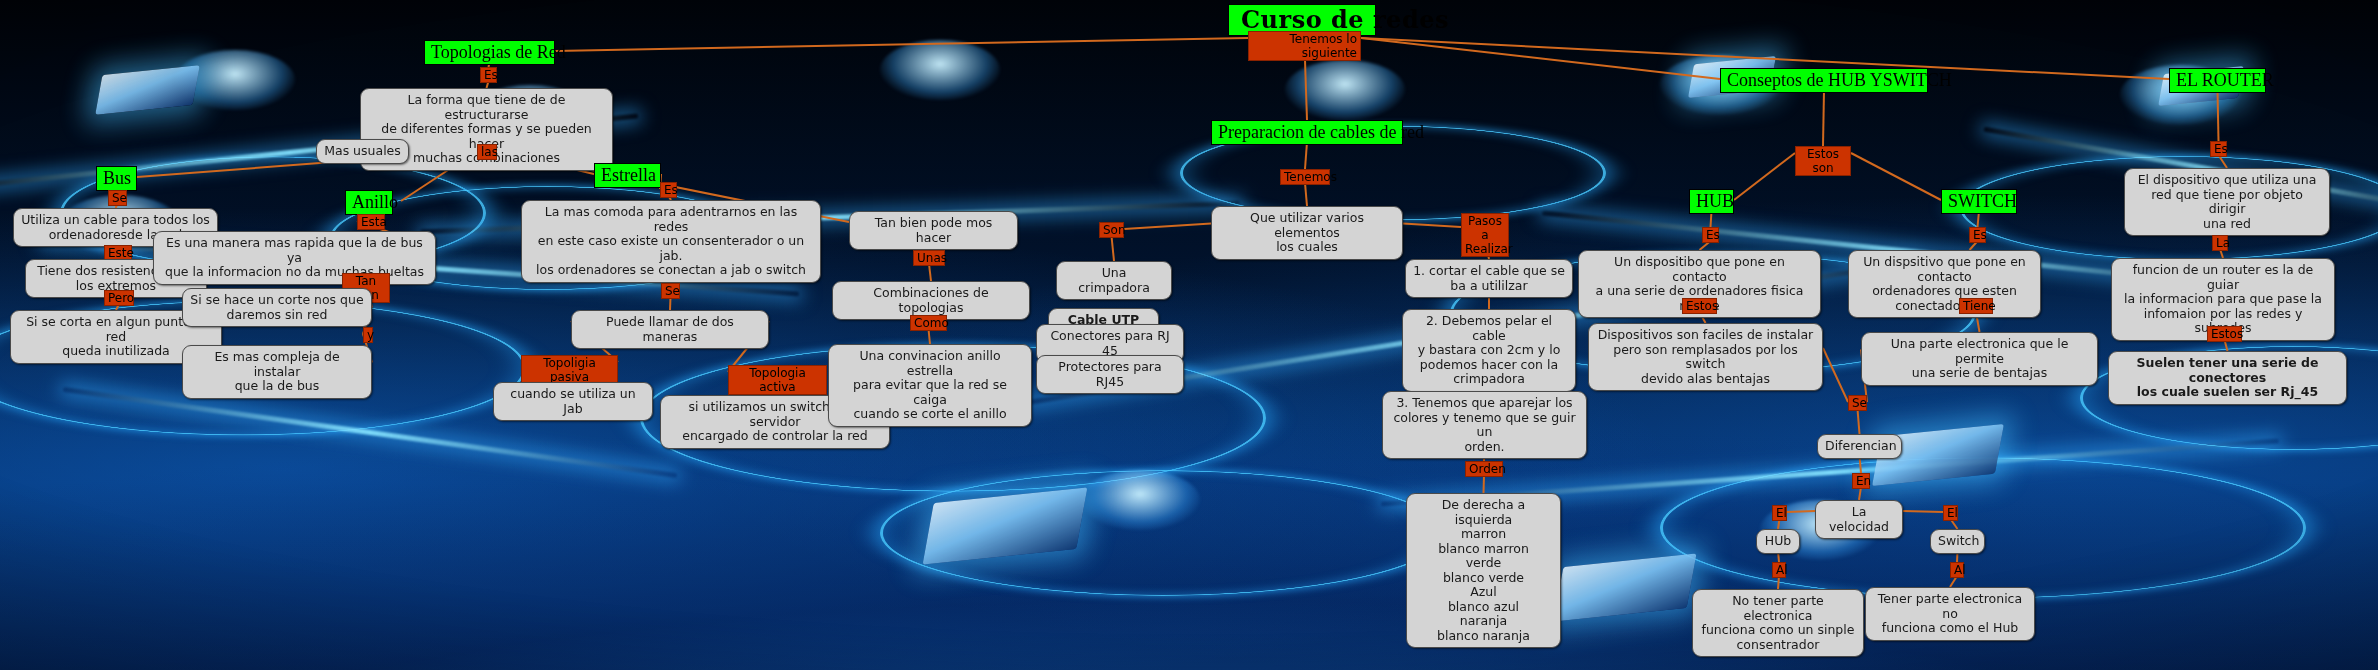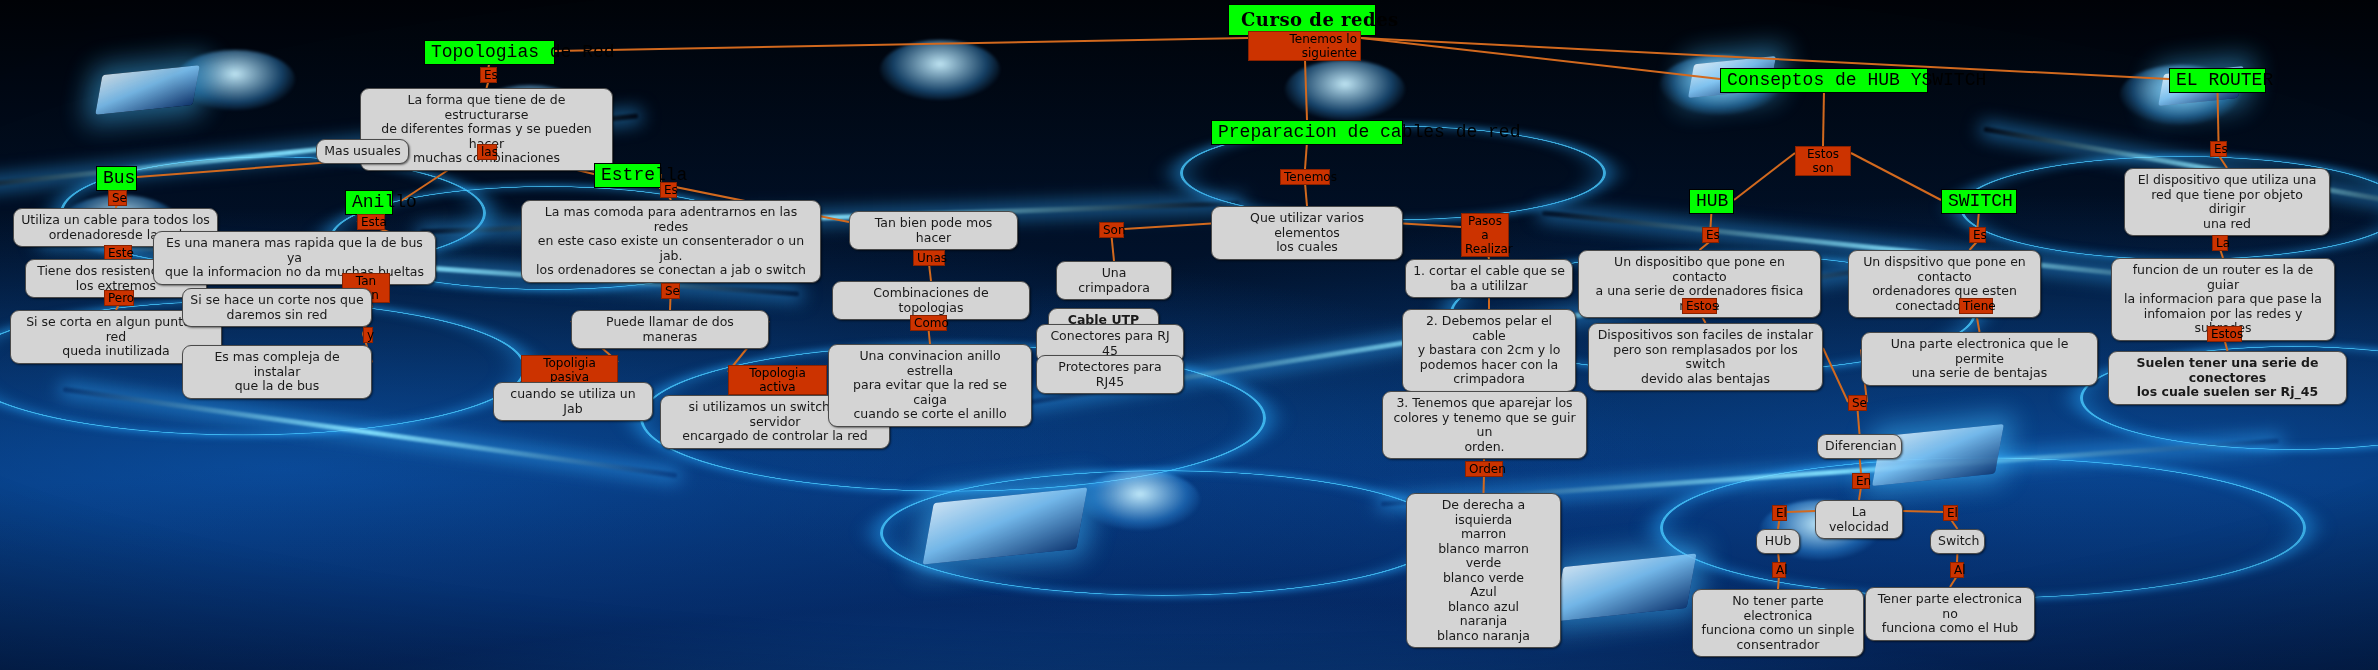--- a/index.html
+++ b/index.html
@@ -46,28 +46,28 @@
   #bg .vignette{
     position:absolute;inset:0;
     background:radial-gradient(130% 110% at 50% 45%, rgba(0,0,0,0) 45%, rgba(0,0,0,.75) 100%);
   }
   
   #edges{position:absolute;inset:0;}
   
   .node{position:absolute;box-sizing:border-box;text-align:center;}
   .n-topic{
     background:#00ff00;color:#000;border:1px solid #000;
-    font-family:Liberation Mono, monospace;
+    font-family:Liberation Serif, serif;
     font-size:18px;line-height:21px;padding:1px 6px;white-space:nowrap;
   }
   .n-title{
     background:#00ff00;color:#000;border:1px solid #000;
     font-family:"DejaVu Serif","Liberation Serif",serif;
     font-weight:bold;font-style:normal;
-    font-size:18px;line-height:26px;padding:2px 12px;white-space:nowrap;
+    font-size:24px;line-height:26px;padding:2px 12px;white-space:nowrap;
     letter-spacing:.5px;
   }
   .n-link{
     background:#cc3300;color:#000;border:1px solid #8a2200;
     font-size:12px;line-height:14px;padding:0 3px;white-space:pre-line;
     font-family:"DejaVu Sans","Liberation Sans",sans-serif;
   }
   .n-box{
     background:#d4d4d4;color:#1a1a1a;border:1px solid #4a4a4a;border-radius:9px;
     font-size:12.5px;line-height:14.5px;padding:4px 7px;

